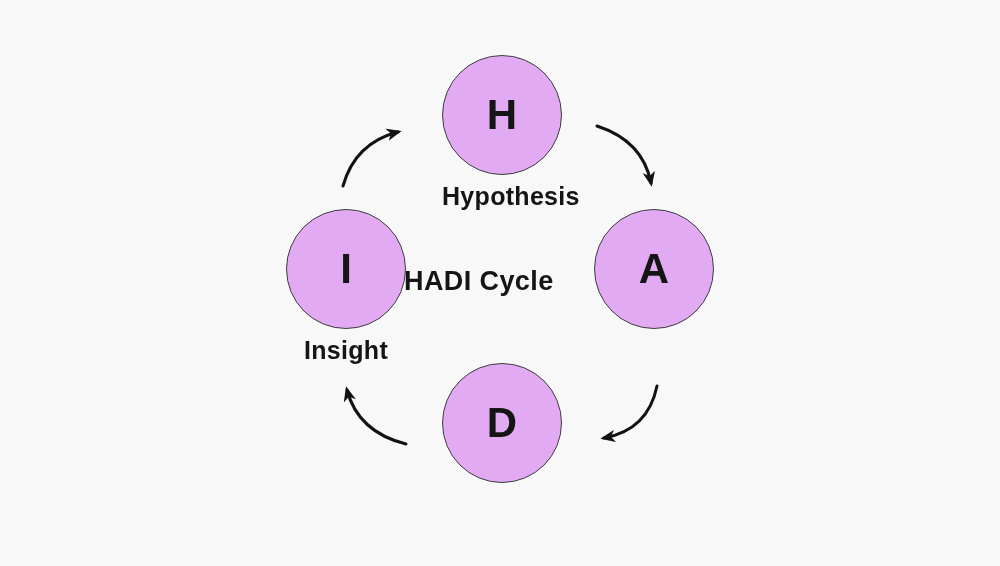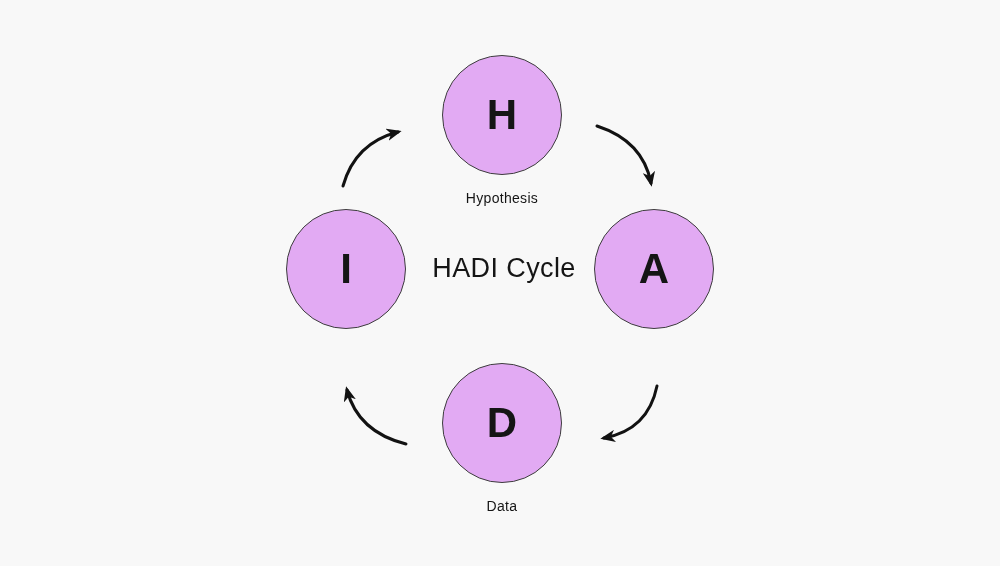--- a/index.html
+++ b/index.html
@@ -47,38 +47,38 @@
     align-items: center;
     justify-content: center;
   }
   .node-letter {
     font-size: 42px;
     font-weight: 700;
     color: var(--text);
     line-height: 1;
   }
   .node-label {
-    margin-top: 15px;
-    font-size: 14px;
-    font-weight: 400;
+    margin-top: 7px;
+    font-size: 25px;
+    font-weight: 700;
     color: var(--text);
     letter-spacing: 0.3px;
     white-space: nowrap;
   }
   .node-h { left: 442px; top: 55px; }
   .node-a { left: 594px; top: 209px; }
   .node-d { left: 442px; top: 363px; }
   .node-i { left: 286px; top: 209px; }
   .diagram-title {
     position: absolute;
-    left: 404px; top: 253px;
+    left: 404px; top: 266px;
     width: 200px;
-    text-align: center;
+    text-align: left;
     font-size: 27px;
-    font-weight: 400;
+    font-weight: 700;
     color: var(--text);
     letter-spacing: 0.4px;
     white-space: nowrap;
   }
 </style>
 </head>
 <body>
 
 <div class="stage">
 
@@ -104,24 +104,24 @@
   <div class="node node-a">
     <div class="node-circle">
       <span class="node-letter">A</span>
     </div>
   </div>
 
   <div class="node node-d">
     <div class="node-circle">
       <span class="node-letter">D</span>
     </div>
-    <div class="node-label">Data</div>
   </div>
 
   <div class="node node-i">
     <div class="node-circle">
       <span class="node-letter">I</span>
     </div>
+    <div class="node-label">Insight</div>
   </div>
 
   <div class="diagram-title">HADI Cycle</div>
 
 </div>
 
 </body></html>

